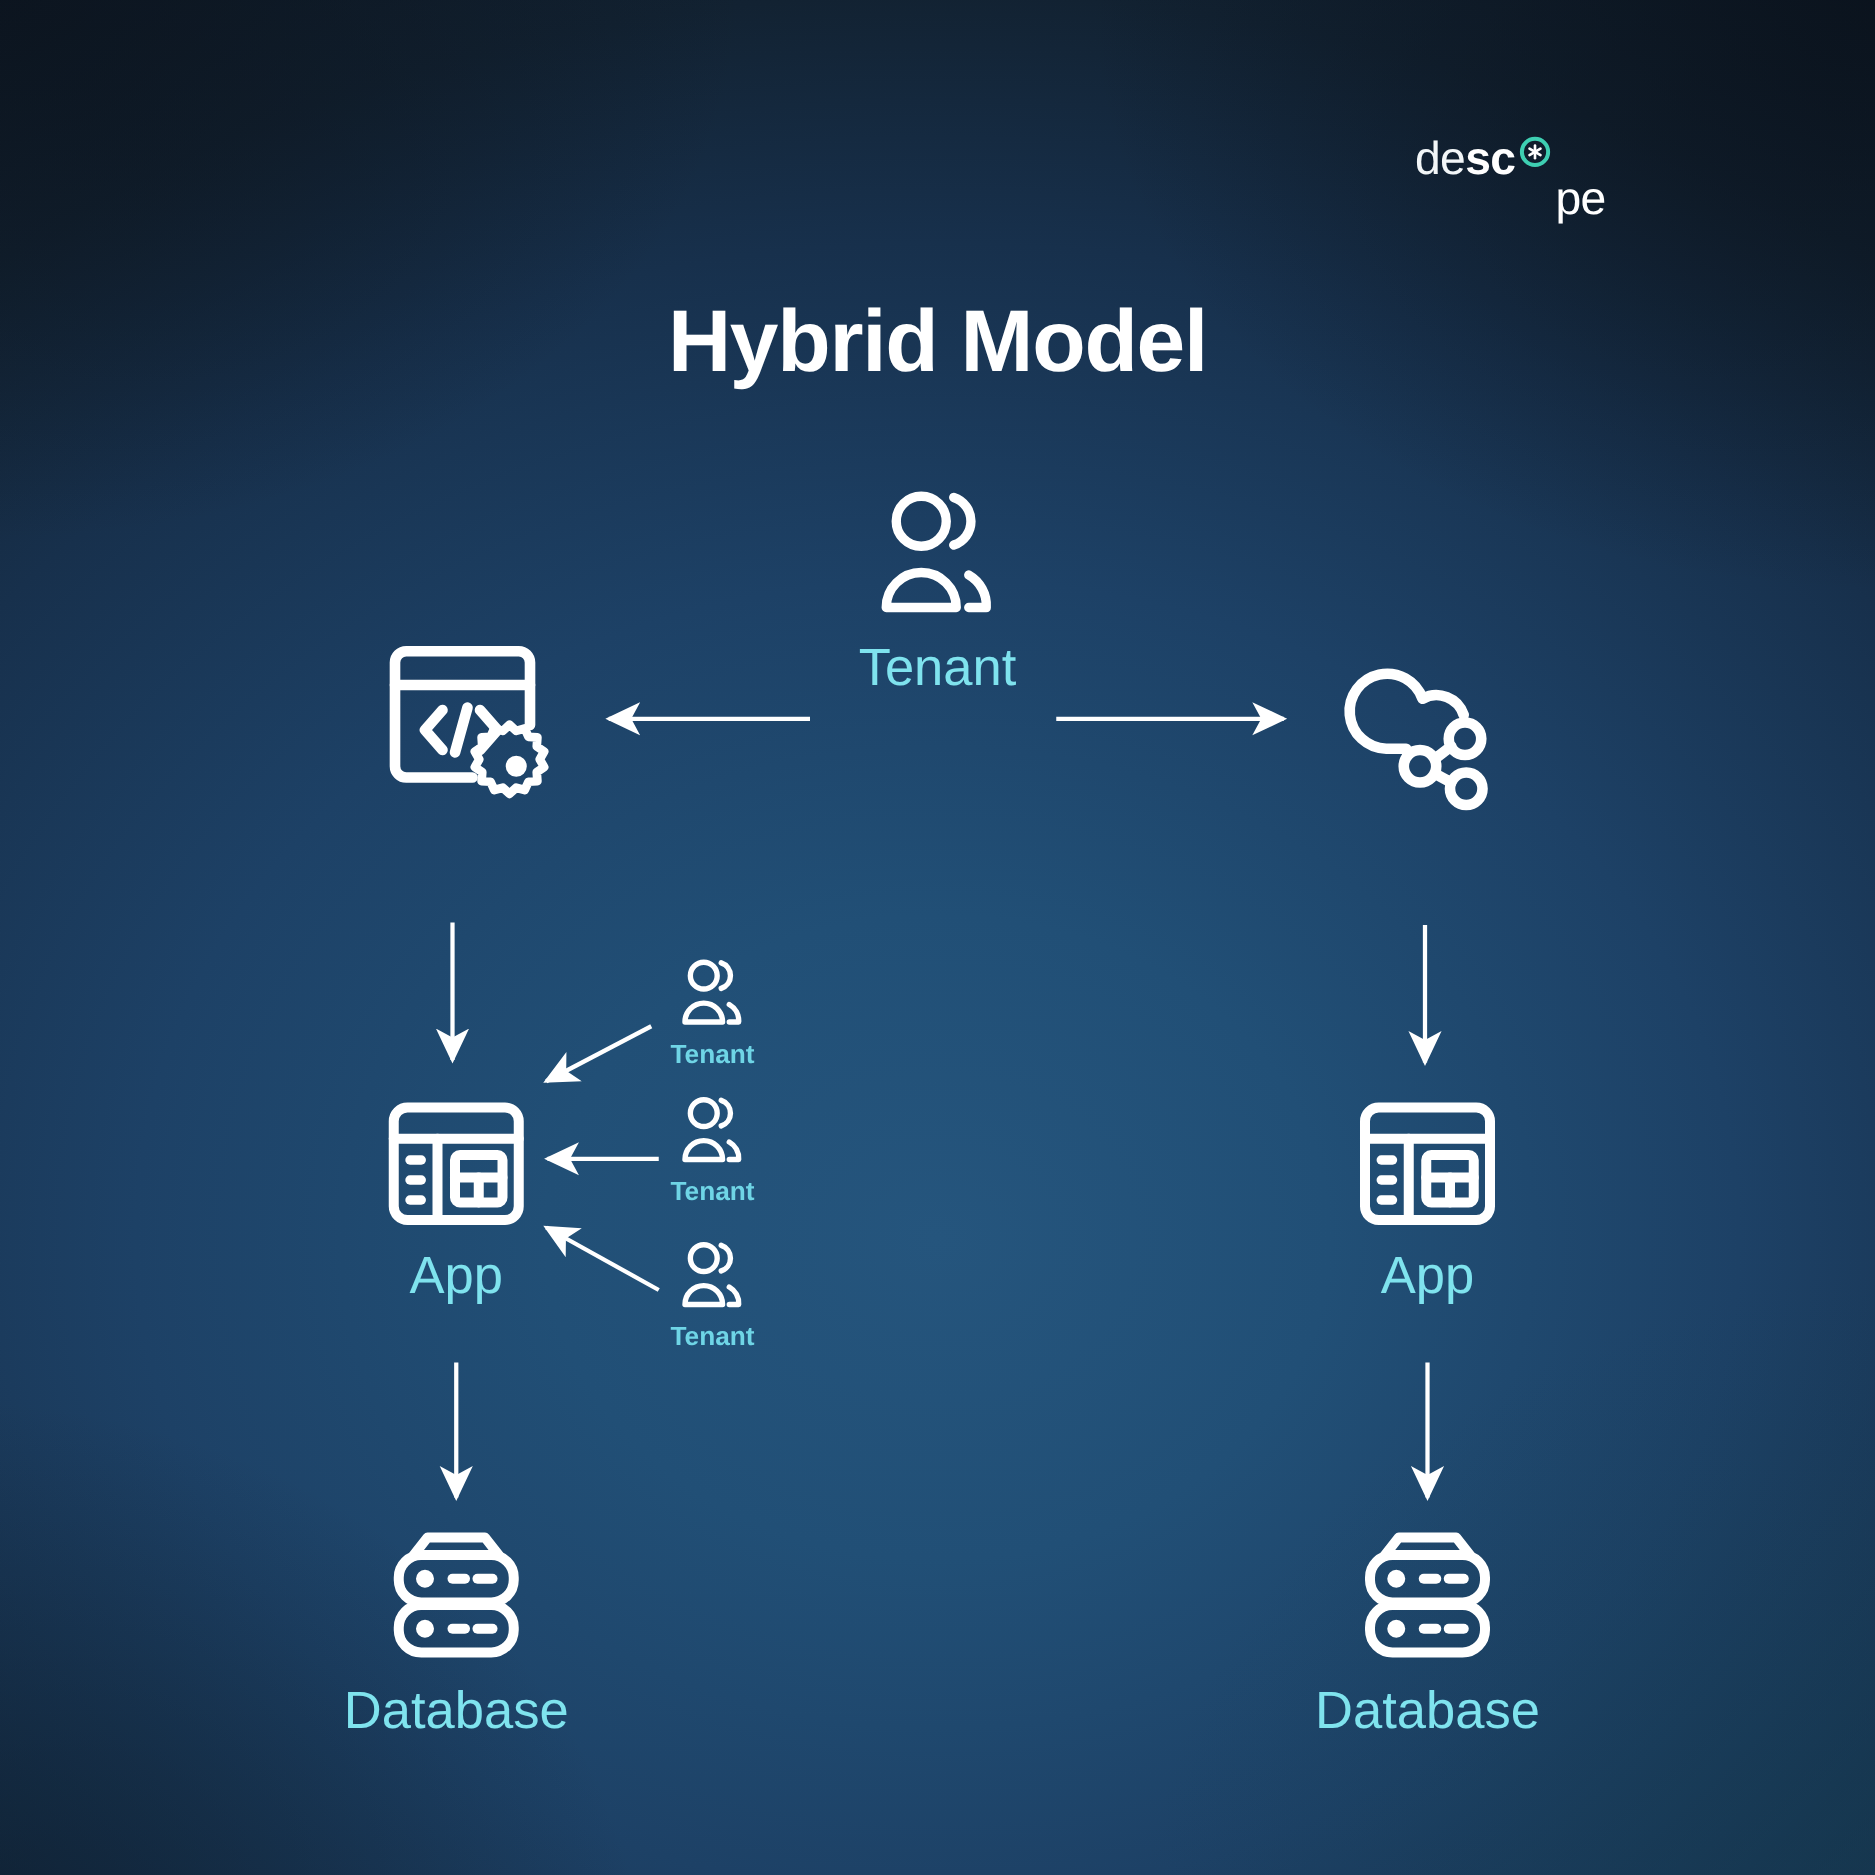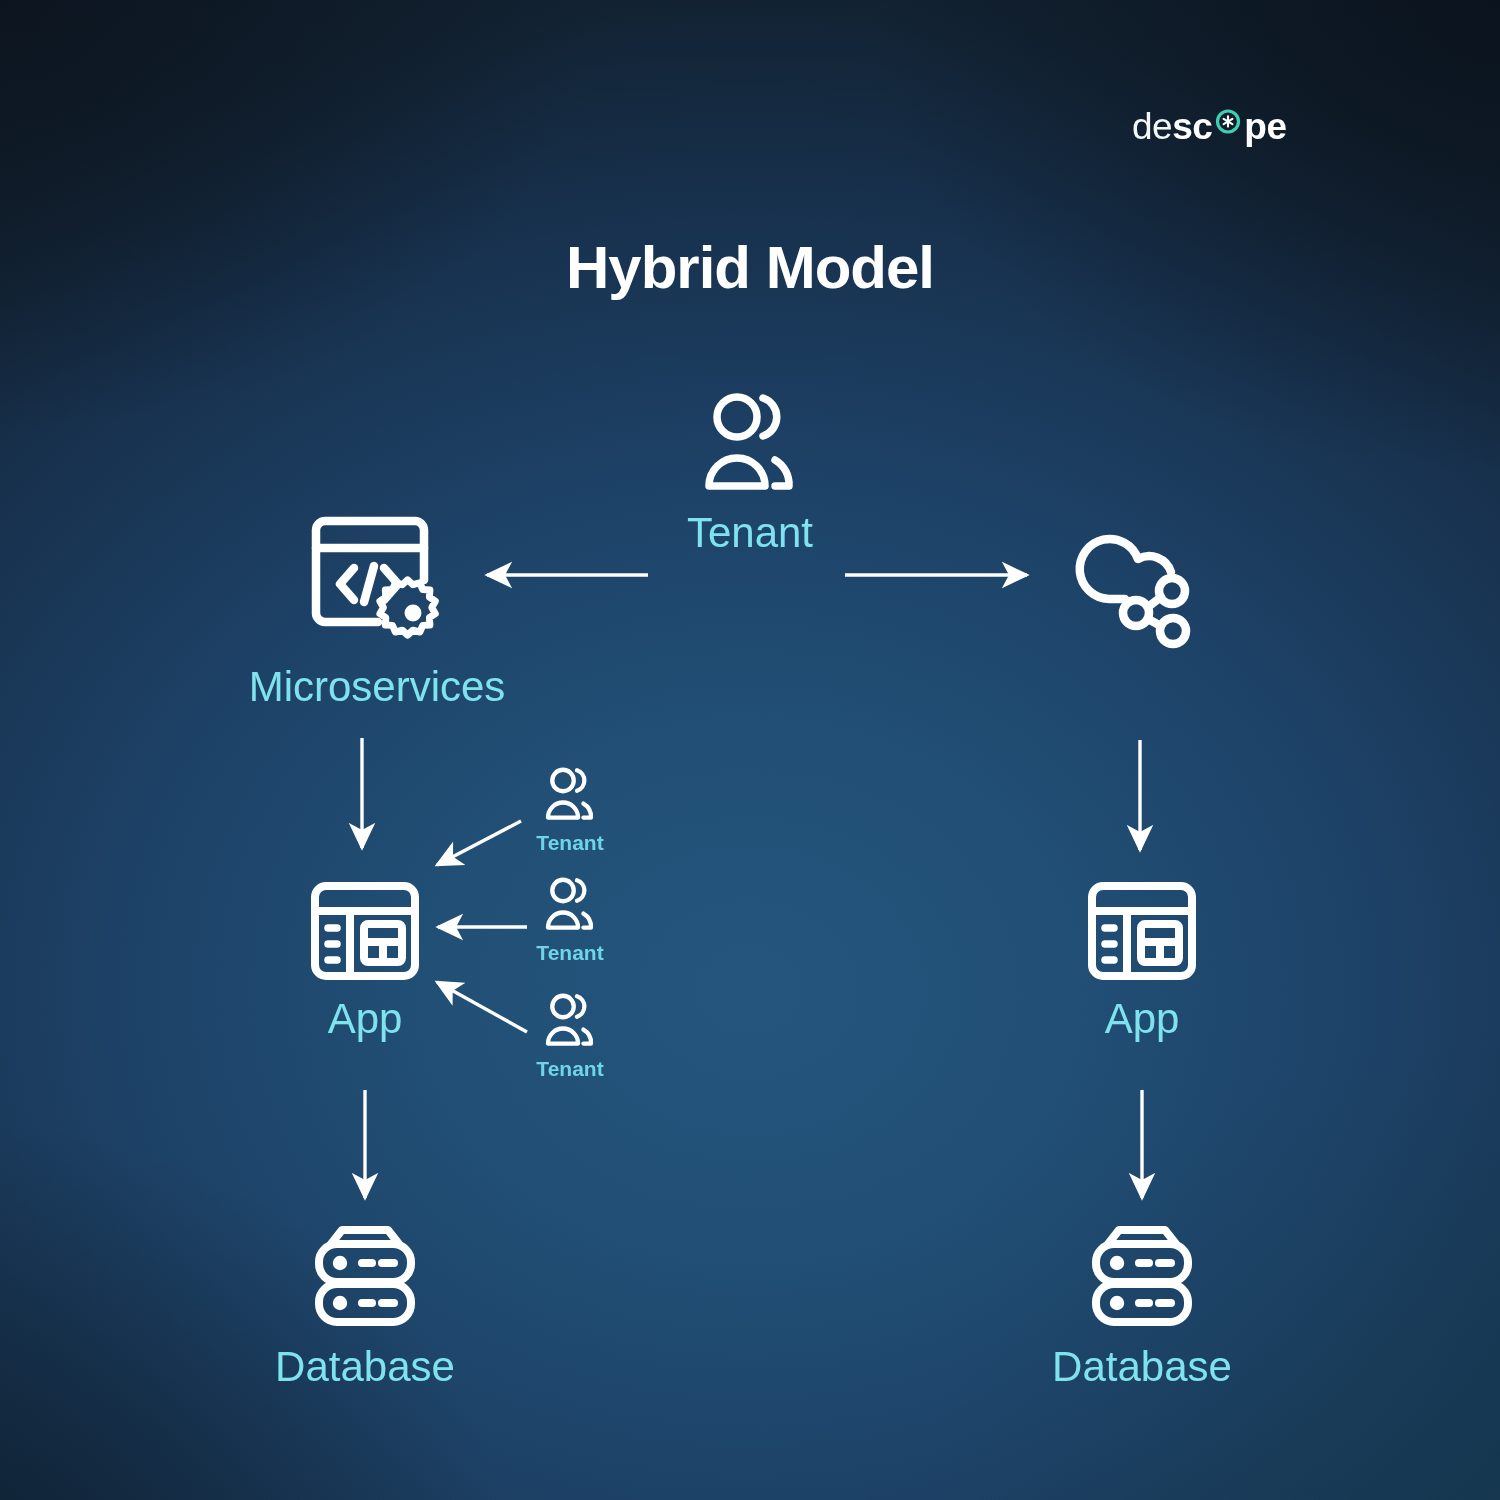--- a/index.html
+++ b/index.html
@@ -72,40 +72,41 @@
     font-weight: 400;
     color: #f2f6f8;
   }
   #logo .lg-sc {
     font-size: 37px;
     font-weight: 700;
     color: #ffffff;
   }
   #logo .lg-pe {
     font-size: 37px;
-    font-weight: 700;
+    font-weight: 400;
     color: #ffffff;
+    margin-top: 32px;
   }
   #logo .lg-o {
     position: relative;
     width: 30px;
     height: 30px;
     margin: 0 1px;
     display: inline-flex;
     align-items: center;
     justify-content: center;
   }
 
   
   #title {
     left: 0;
     top: 238px;
     width: 1500px;
     text-align: center;
-    font-size: 60px;
+    font-size: 70px;
     font-weight: 700;
     color: #ffffff;
     letter-spacing: -1px;
     line-height: 1;
   }
 
   
   .node { position: absolute; text-align: center; }
   .node .icon { display: block; margin: 0 auto; }
   .node .label {
@@ -212,21 +213,20 @@
           <path d="M74 110 L21 110 A9 9 0 0 1 12 101 L12 18 A9 9 0 0 1 21 9 L111 9 A9 9 0 0 1 120 18 L120 68"></path>
           <line x1="12" y1="36" x2="120" y2="36"></line>
           <polyline points="50,56 36,72 50,88"></polyline>
           <polyline points="80,56 94,72 80,88"></polyline>
           <line x1="70" y1="54" x2="60" y2="90"></line>
           <path d="M108 68 l6.5 6.0 8.4 -2.3 3.6 8.1 8.7 0.6 -0.6 8.8 7.2 4.9 -4.3 7.6 4.3 7.6 -7.2 4.9 0.6 8.8 -8.7 0.6 -3.6 8.1 -8.4 -2.3 -6.5 6.0 -6.5 -6.0 -8.4 2.3 -3.6 -8.1 -8.7 -0.6 0.6 -8.8 -7.2 -4.9 4.3 -7.6 -4.3 -7.6 7.2 -4.9 -0.6 -8.8 8.7 -0.6 3.6 -8.1 8.4 2.3 Z" transform="translate(-3,-6) scale(0.82) translate(22,22)"></path>
           <circle cx="109" cy="101" r="4.2"></circle>
         </g>
       </svg>
     </span>
-    <div class="label">Microservices</div>
   </div>
 
   <div class="node" style="left:1000px; top:512px; width:282px;">
     <span class="icon">
       <svg width="146" height="140" viewBox="0 0 146 140">
         <g fill="none" stroke="#ffffff" stroke-width="8.5" stroke-linecap="round" stroke-linejoin="round">
           <path d="M57 87 L41 87 A30 30 0 1 1 70 47 A23 23 0 0 1 103 60"></path>
           <circle cx="104" cy="79" r="13"></circle>
           <circle cx="68" cy="101" r="13"></circle>
           <circle cx="105" cy="119" r="13"></circle>

